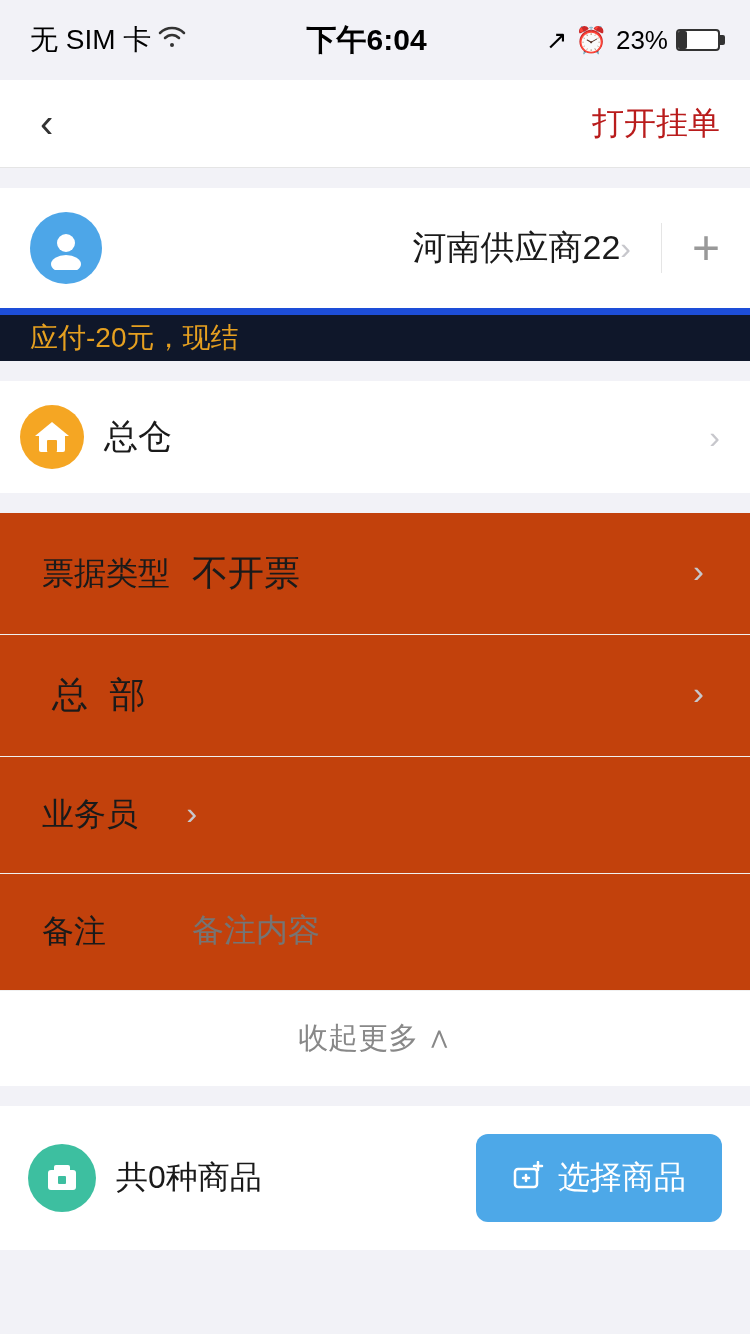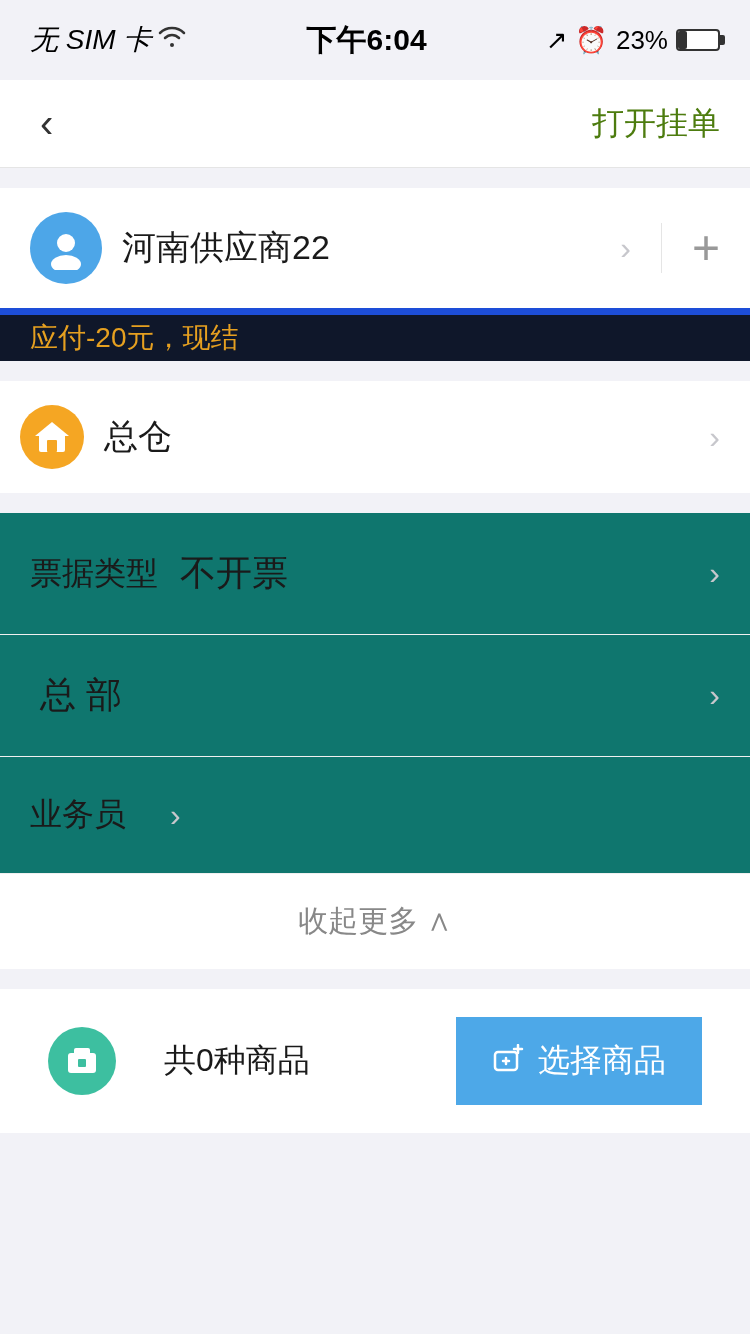--- a/index.html
+++ b/index.html
@@ -17,21 +17,21 @@
       width: 750px;
       height: 80px;
       background: #f2f2f7;
       display: flex;
       align-items: center;
       justify-content: space-between;
       padding: 0 30px;
       font-size: 28px;
       font-weight: 500;
     }
-    .status-left { display: flex; align-items: center; gap: 6px; font-style: italic; }
+    .status-left { display: flex; align-items: center; gap: 6px; }
     .status-center { font-size: 30px; font-weight: 600; }
     .status-right { display: flex; align-items: center; gap: 8px; font-size: 26px; }
     .battery-icon {
       display: inline-block;
       width: 44px;
       height: 22px;
       border: 2px solid #333;
       border-radius: 4px;
       position: relative;
       background: #fff;
@@ -71,21 +71,21 @@
       cursor: pointer;
       padding: 10px;
     }
     .nav-title {
       font-size: 36px;
       font-weight: 600;
       color: #1a1a1a;
     }
     .nav-action {
       font-size: 32px;
-      color: #4d7c0f;
+      color: #b91c1c;
       cursor: pointer;
     }
 
     
     .section-divider {
       height: 20px;
       background: #f2f2f7;
     }
 
     
@@ -93,20 +93,21 @@
       background: #fff;
       margin-bottom: 0;
     }
 
     
     .supplier-row {
       display: flex;
       align-items: center;
       padding: 24px 30px;
       background: #fff;
+      text-align: right;
     }
     .supplier-avatar {
       width: 72px;
       height: 72px;
       border-radius: 50%;
       background: #4da6e8;
       display: flex;
       align-items: center;
       justify-content: center;
       margin-right: 20px;
@@ -174,23 +175,24 @@
     }
 
     
     .form-section {
       background: #fff;
       margin-top: 20px;
     }
     .form-row {
       display: flex;
       align-items: center;
-      padding: 36px 30px;
+      padding: 36px 42px;
       border-bottom: 1px solid #f0f0f0;
-      background: #0f766e;
+      background: #c2410c;
+      font-family: Liberation Mono, monospace;
     }
     .form-row:last-child {
       border-bottom: none;
     }
     .form-label {
       font-size: 32px;
       color: #1a1a1a;
       width: 140px;
       flex-shrink: 0;
     }
@@ -222,22 +224,21 @@
       color: #888;
       cursor: pointer;
     }
 
     
     .bottom-section {
       background: #fff;
       margin-top: 20px;
       display: flex;
       align-items: center;
-      padding: 28px 48px;
-      gap: 28px;
+      padding: 28px 28px;
     }
     .product-icon {
       width: 68px;
       height: 68px;
       border-radius: 50%;
       background: #3dbfa0;
       display: flex;
       align-items: center;
       justify-content: center;
       margin-right: 20px;
@@ -245,21 +246,21 @@
     .product-count {
       flex: 1;
       font-size: 32px;
       color: #1a1a1a;
     }
     .select-product-btn {
       background: #4da8e8;
       color: #fff;
       font-size: 32px;
       padding: 22px 36px;
-      border-radius: 0;
+      border-radius: 12px;
       cursor: pointer;
       display: flex;
       align-items: center;
       gap: 12px;
     }
 
     
     .gray-area {
       background: #f2f2f7;
       height: 300px;
@@ -338,20 +339,24 @@
   <div class="form-row">
     <span class="form-value">总 部</span>
     <span class="row-chevron">›</span>
   </div>
 
   <div class="form-row">
     <span class="form-label">业务员</span>
     <span class="row-chevron">›</span>
   </div>
 
+  <div class="form-row">
+    <span class="form-label">备注</span>
+    <input type="text" class="form-placeholder" style="border: none; outline: none; background: transparent; font-family: inherit;" placeholder="备注内容">
+  </div>
 </div>
 
 <div class="collapse-row" style="background:#fff; margin-top:0;">
   <span class="collapse-btn">收起更多 ∧</span>
 </div>
 
 <div class="bottom-section" style="margin-top:20px;">
   <div class="product-icon">
     <svg width="42" height="42" viewBox="0 0 42 42" fill="none">
       <rect x="7" y="13" width="28" height="20" rx="3" fill="#fff"></rect>

